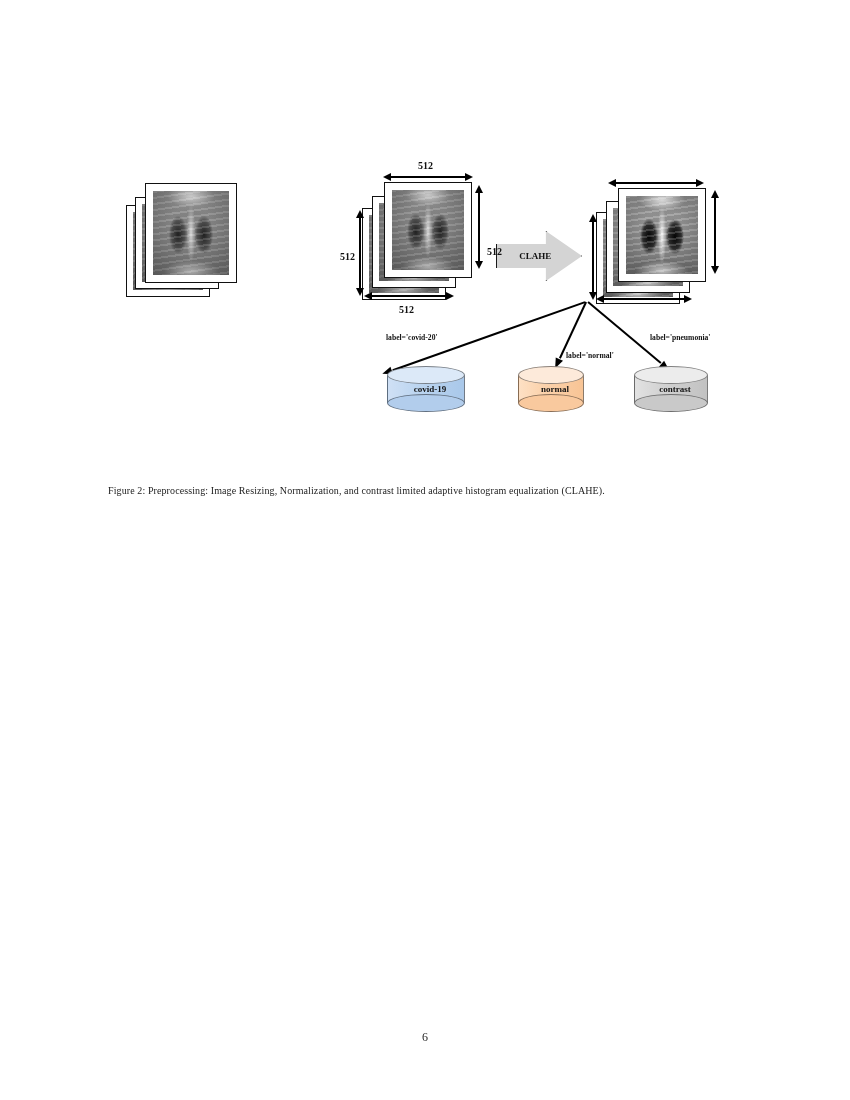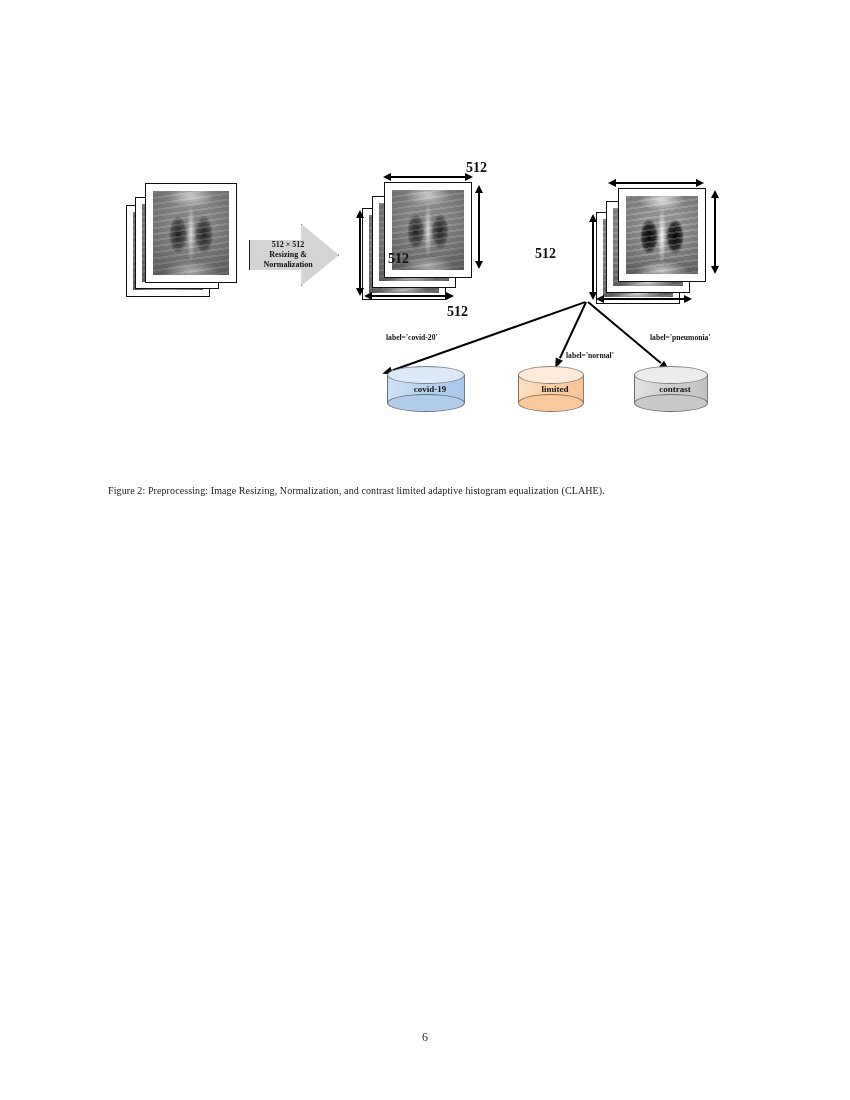--- a/index.html
+++ b/index.html
@@ -106,24 +106,23 @@
   .dim-h .head.l { left:0; border-right:8px solid #000; }
   .dim-h .head.r { right:0; border-left:8px solid #000; }
   .dim-v .bar { position:absolute; top:6px; bottom:6px; left:50%; width:2px; background:#000; transform:translateX(-50%); }
   .dim-v .head { position:absolute; left:50%; width:0; height:0; border-left:4.5px solid transparent; border-right:4.5px solid transparent; transform:translateX(-50%); }
   .dim-v .head.t { top:0; border-bottom:8px solid #000; }
   .dim-v .head.b { bottom:0; border-top:8px solid #000; }
   .dim-label {
     position:absolute;
     font-family:"Liberation Serif", serif;
     font-weight:bold;
-    font-size:14px;
+    font-size:10px;
     color:#111;
     white-space:nowrap;
-    margin-left:48px;
   }
 
   
   .cylinder { position:absolute; }
   .cyl-body {
     position:absolute; left:0; right:0; top:9px; bottom:9px;
     border-left:1px solid rgba(0,0,0,0.45);
     border-right:1px solid rgba(0,0,0,0.45);
     box-sizing:border-box;
   }
@@ -187,27 +186,20 @@
         <div class="xray inner" style="left:6px;top:6px;right:6px;bottom:6px;"></div>
       </div>
       <div class="photo" style="left:9px;top:14px;width:84px;height:92px;">
         <div class="xray inner" style="left:6px;top:6px;right:6px;bottom:6px;"></div>
       </div>
       <div class="photo" style="left:19px;top:0px;width:92px;height:100px;">
         <div class="xray inner" style="left:7px;top:7px;right:7px;bottom:7px;"></div>
       </div>
     </div>
 
-    <div class="block-arrow" style="left:249px;top:224px;width:90px;height:62px;font-size:8px;">
-      <div class="ba-label">
-        <div>512 × 512</div>
-        <div>Resizing &amp;</div>
-        <div>Normalization</div>
-      </div>
-    </div>
 
     <div class="abs" style="left:362px;top:182px;width:120px;height:118px;">
       <div class="photo" style="left:0;top:26px;width:84px;height:92px;">
         <div class="xray inner" style="left:6px;top:6px;right:6px;bottom:6px;"></div>
       </div>
       <div class="photo" style="left:10px;top:14px;width:84px;height:92px;">
         <div class="xray inner" style="left:6px;top:6px;right:6px;bottom:6px;"></div>
       </div>
       <div class="photo" style="left:22px;top:0px;width:88px;height:96px;">
         <div class="xray inner" style="left:7px;top:7px;right:7px;bottom:7px;"></div>
@@ -231,20 +223,23 @@
         <div class="head t"></div>
         <div class="head b"></div>
     </div>
     <div class="dim-h" style="left:364px;top:291px;width:90px;height:10px;">
       <div class="bar"></div>
         <div class="head l"></div>
         <div class="head r"></div>
     </div>
     <div class="dim-label" style="left:399px;top:304px;">512</div>
 
+    <div class="block-arrow" style="left:496px;top:231px;width:86px;height:50px;font-size:9px;">
+      <div class="ba-label">CLAHE</div>
+    </div>
     <div class="dim-label" style="left:487px;top:246px;">512</div>
 
     <div class="abs" style="left:596px;top:188px;width:122px;height:116px;">
       <div class="photo" style="left:0;top:24px;width:84px;height:92px;">
         <div class="xray clahe inner" style="left:6px;top:6px;right:6px;bottom:6px;"></div>
       </div>
       <div class="photo" style="left:10px;top:13px;width:84px;height:92px;">
         <div class="xray clahe inner" style="left:6px;top:6px;right:6px;bottom:6px;"></div>
       </div>
       <div class="photo" style="left:22px;top:0px;width:88px;height:94px;">
@@ -292,21 +287,21 @@
     <div class="cylinder cyl-blue" style="left:387px;top:366px;width:78px;height:46px;">
       <div class="cyl-body"></div>
         <div class="cyl-bottom"></div>
         <div class="cyl-top"></div>
       <div class="cyl-label">covid-19</div>
     </div>
     <div class="cylinder cyl-orange" style="left:518px;top:366px;width:66px;height:46px;">
       <div class="cyl-body"></div>
         <div class="cyl-bottom"></div>
         <div class="cyl-top"></div>
-      <div class="cyl-label">limited</div>
+      <div class="cyl-label">normal</div>
     </div>
     <div class="cylinder cyl-gray" style="left:634px;top:366px;width:74px;height:46px;">
       <div class="cyl-body"></div>
         <div class="cyl-bottom"></div>
         <div class="cyl-top"></div>
       <div class="cyl-label">contrast</div>
     </div>
 
     <div class="caption" style="left:108px;top:441px;">Figure 2: Preprocessing: Image Resizing, Normalization, and contrast limited adaptive histogram equalization (CLAHE).</div>
   </div>

